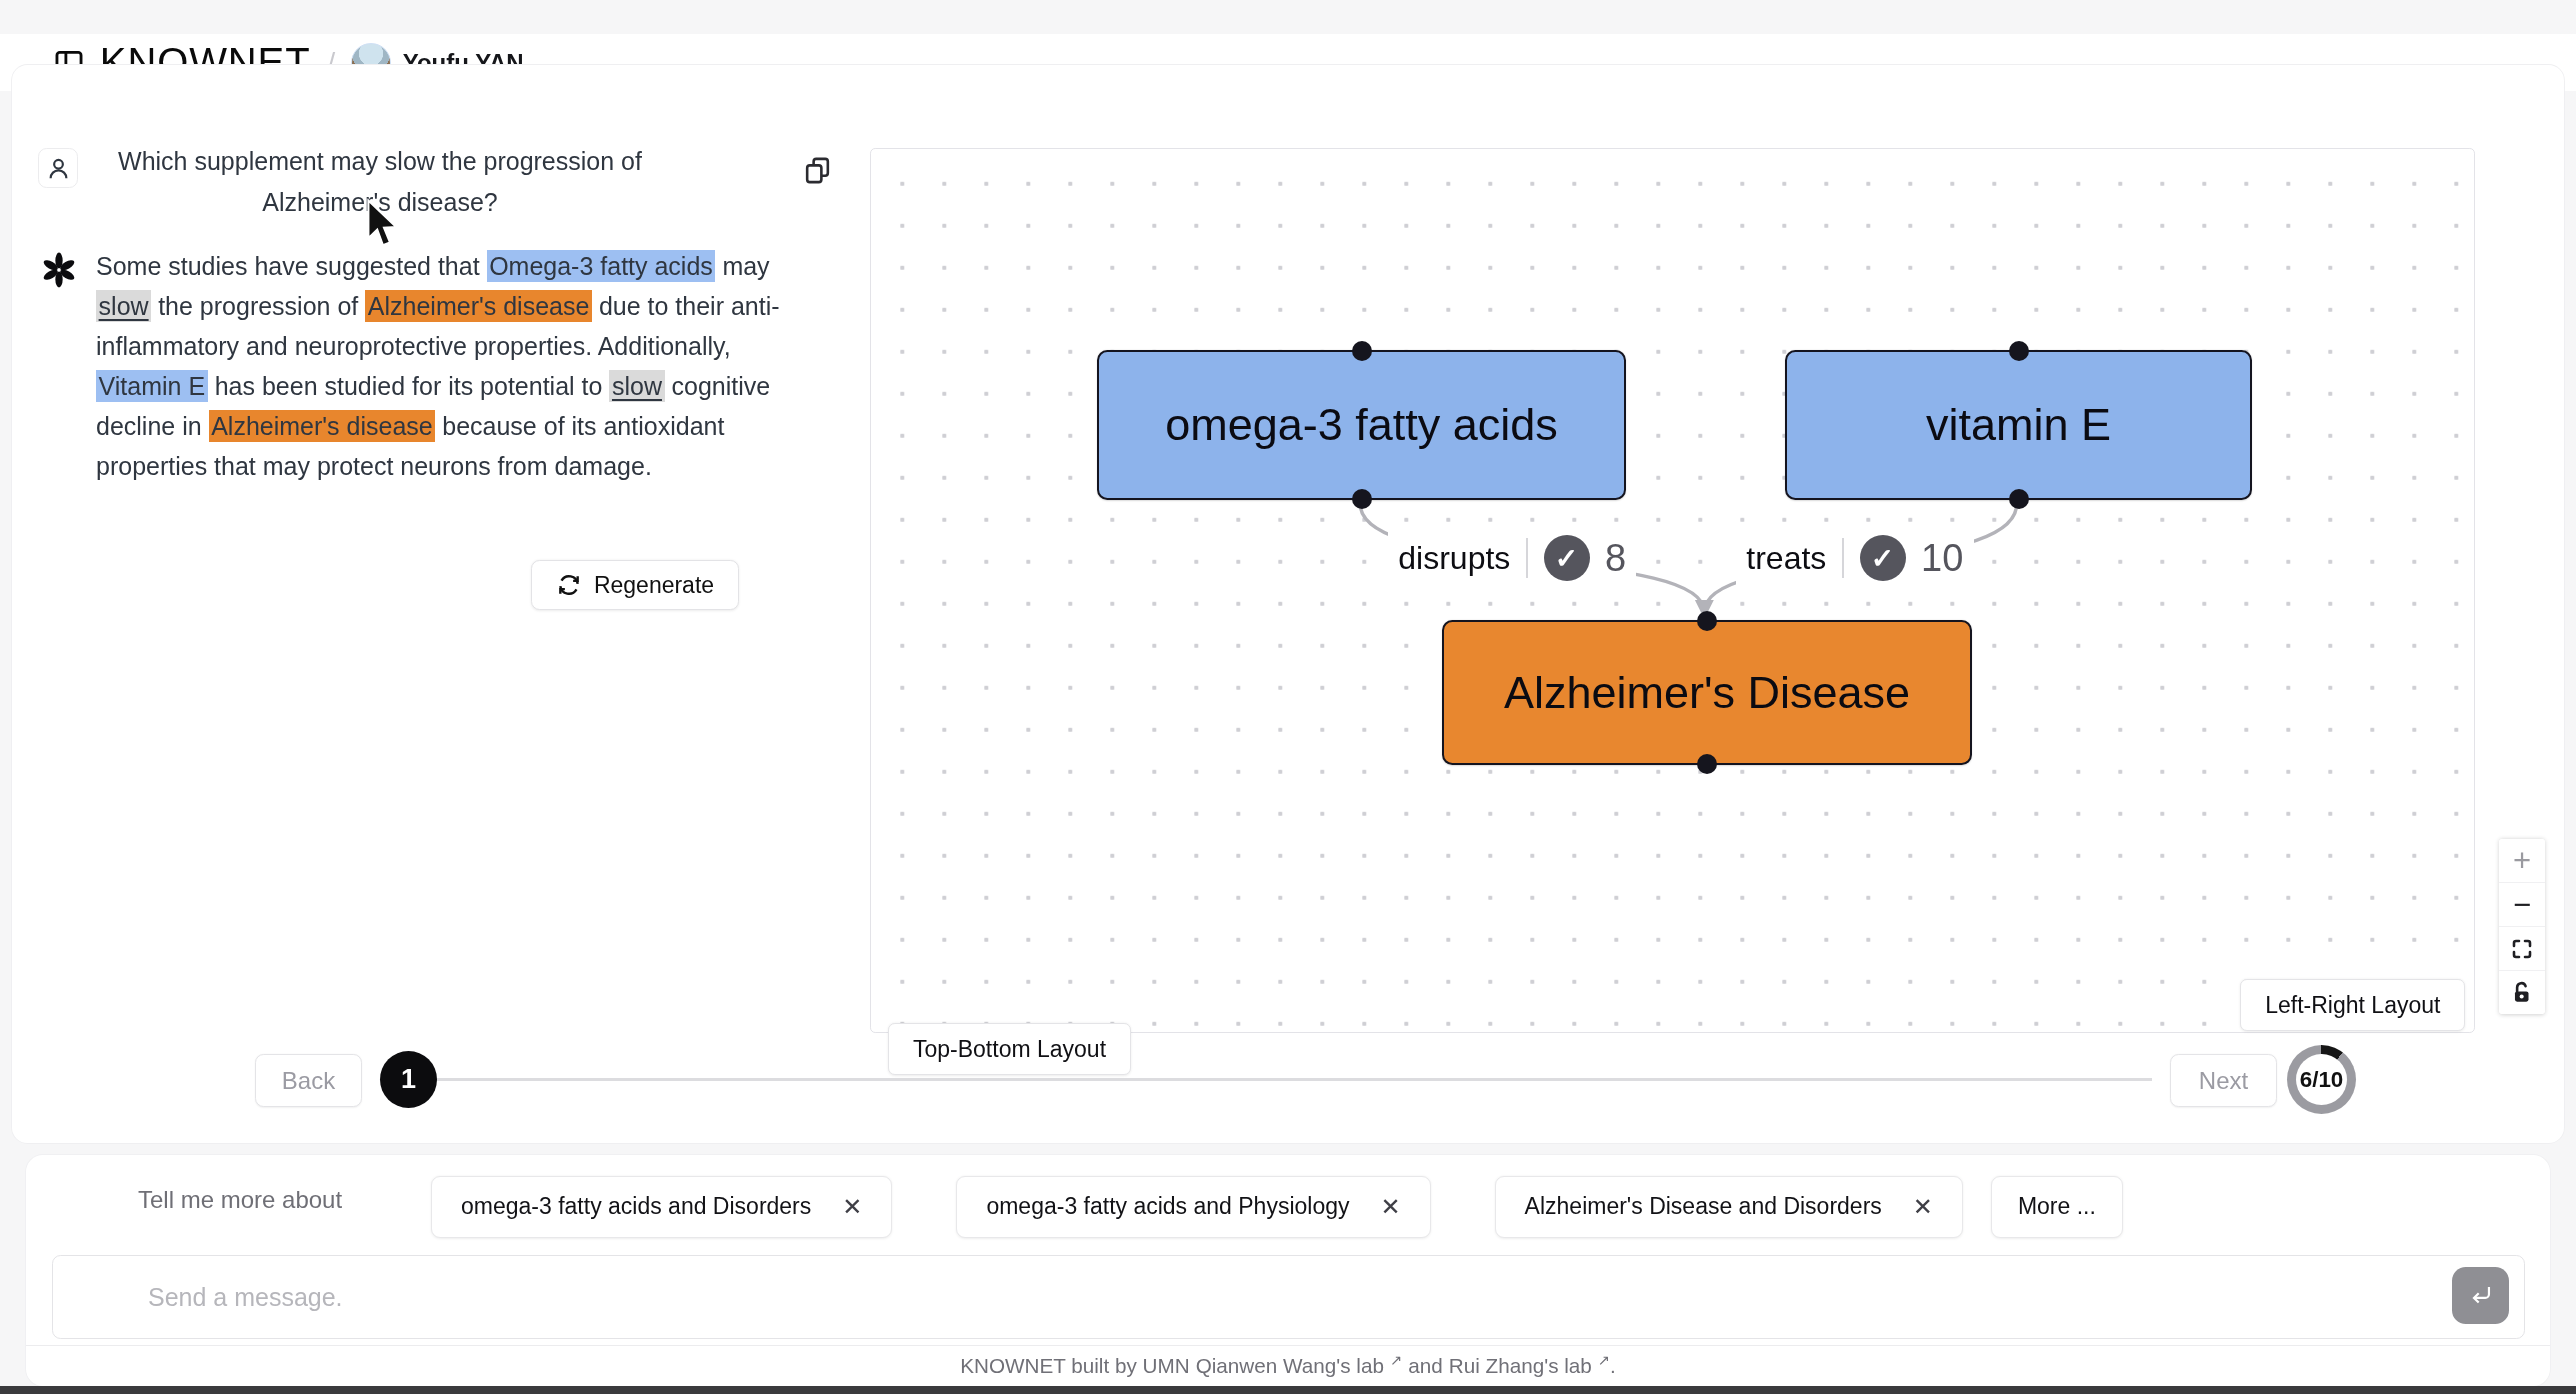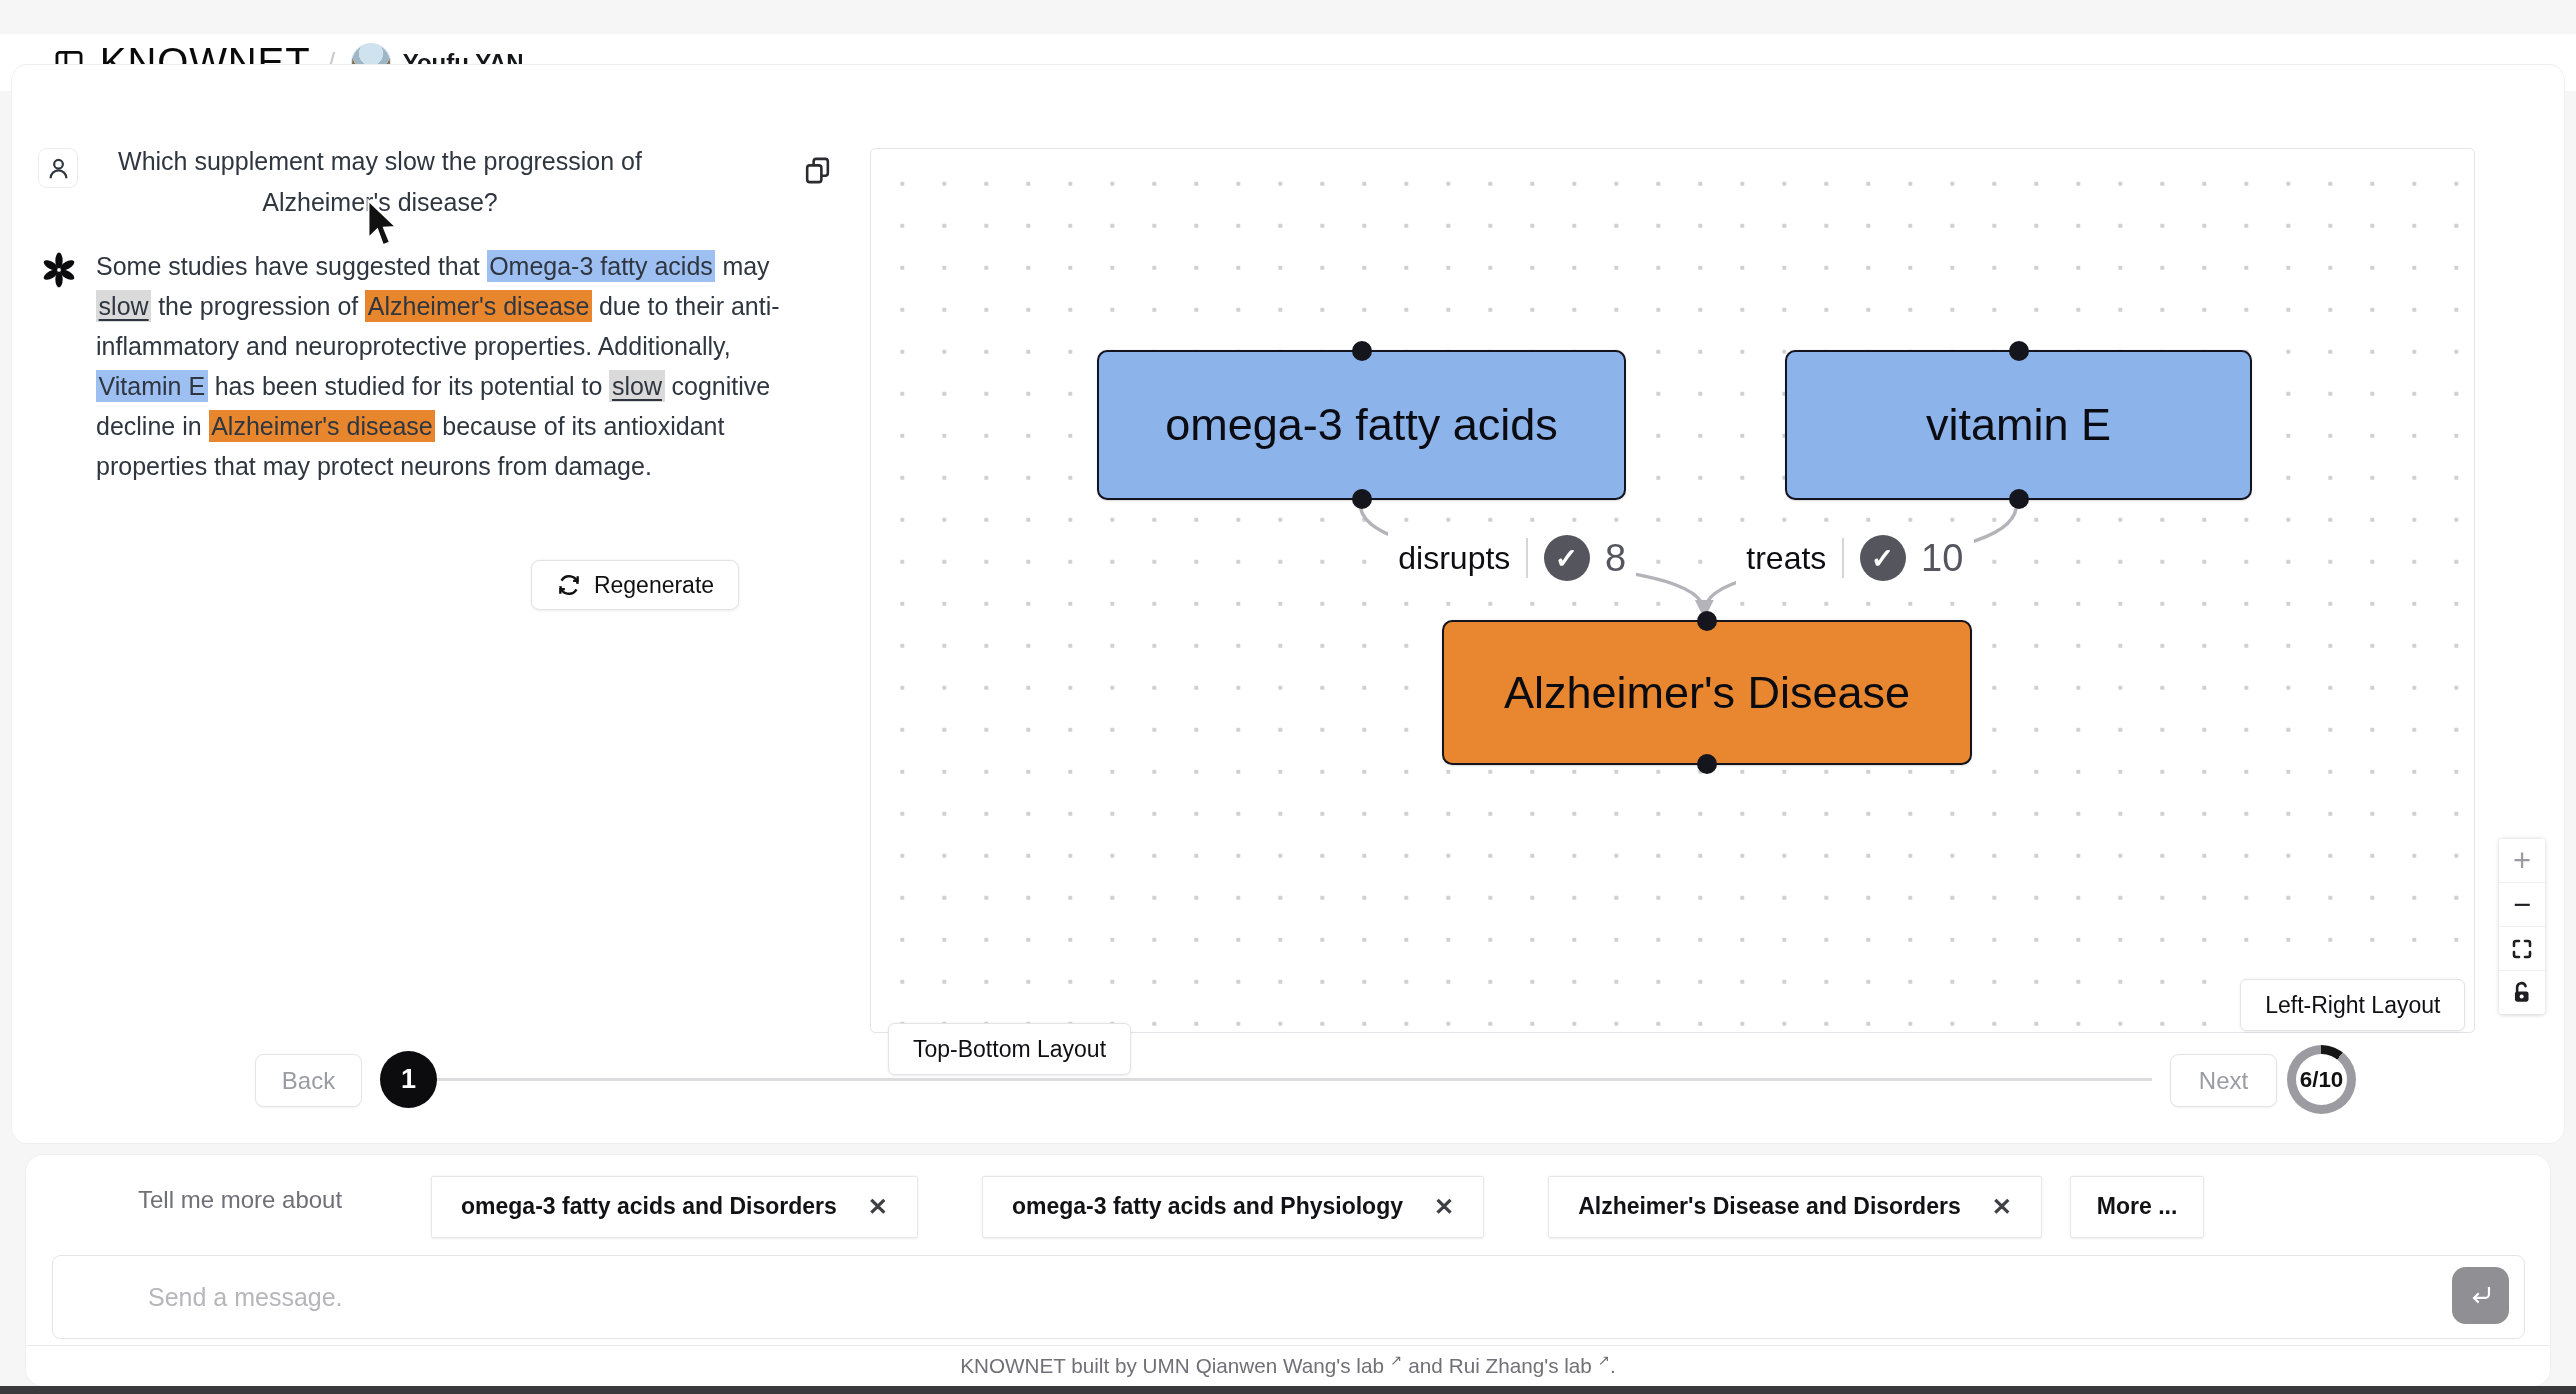--- a/index.html
+++ b/index.html
@@ -54,21 +54,21 @@
   .nav-btn{position:absolute;width:107px;height:53px;background:#fff;border:0.9px solid #e4e4e7;border-radius:8.6px;box-shadow:0 0.9px 1.7px rgba(0,0,0,.06);display:flex;align-items:center;justify-content:center;font-size:24px;color:#9b9ba3;cursor:pointer;}
   .step-circle{position:absolute;left:380px;top:1051px;width:57px;height:57px;border-radius:50%;background:#0c0c0e;color:#fff;display:flex;align-items:center;justify-content:center;font-size:27px;font-weight:700;}
   .progress-line{position:absolute;left:437px;top:1078px;width:1715px;height:3.4px;background:#dcdcdf;}
   .ring{position:absolute;left:2287px;top:1045px;width:69px;height:69px;border-radius:50%;background:conic-gradient(#161616 0deg 38deg,#9b9ba1 38deg 360deg);}
   .ring-inner{position:absolute;left:8.6px;top:8.6px;right:8.6px;bottom:8.6px;background:#fff;border-radius:50%;display:flex;align-items:center;justify-content:center;font-size:22.4px;font-weight:600;color:#111;}
 
   
   .bottom-card{position:absolute;left:26px;top:1155px;width:2524px;height:231px;background:#fff;border-radius:17px;box-shadow:0 0 0 0.9px #f0f0f2;}
   .suggest-prompt{position:absolute;left:112px;top:31px;font-size:24px;color:#6f6f76;}
   .chips{position:absolute;left:405px;top:20.7px;display:flex;align-items:center;gap:64px;}
-  .chip{height:60px;background:#fff;border:0.9px solid #e8e8ea;border-radius:2px;box-shadow:0 0.9px 2.6px rgba(0,0,0,.07);display:flex;align-items:center;padding:0 29px;font-size:23px;color:#121216;cursor:pointer;font-weight:bold;}
+  .chip{height:60px;background:#fff;border:0.9px solid #e8e8ea;border-radius:9px;box-shadow:0 0.9px 2.6px rgba(0,0,0,.07);display:flex;align-items:center;padding:0 29px;font-size:23px;color:#121216;cursor:pointer;}
   .chip .x{margin-left:31px;color:#3f3f46;font-size:24px;}
   .chip.more{margin-left:-36px;padding:0 26px;}
   .composer{position:absolute;left:26px;top:100px;width:2473px;height:84px;border:0.9px solid #e4e4e7;border-radius:8.6px;box-sizing:border-box;}
   .composer input{width:100%;height:100%;border:none;outline:none;background:transparent;padding-left:95px;font-size:25px;font-family:"Liberation Sans",sans-serif;color:#333;box-sizing:border-box;}
   .composer input::placeholder{color:#b6b6bb;}
   .send-btn{position:absolute;left:2426px;top:112px;width:57px;height:57px;border-radius:13.8px;background:#8f8f94;display:flex;align-items:center;justify-content:center;cursor:pointer;}
   .footer-bar{position:absolute;left:0;top:190px;width:100%;height:40px;border-top:0.9px solid #ececee;display:flex;align-items:center;justify-content:center;font-size:20.7px;color:#707077;gap:6px;}
   .footer-bar .lab{cursor:pointer;}
   .sup-arrow{font-family:"DejaVu Sans",sans-serif;font-size:14.6px;position:relative;top:-6.9px;}
 

